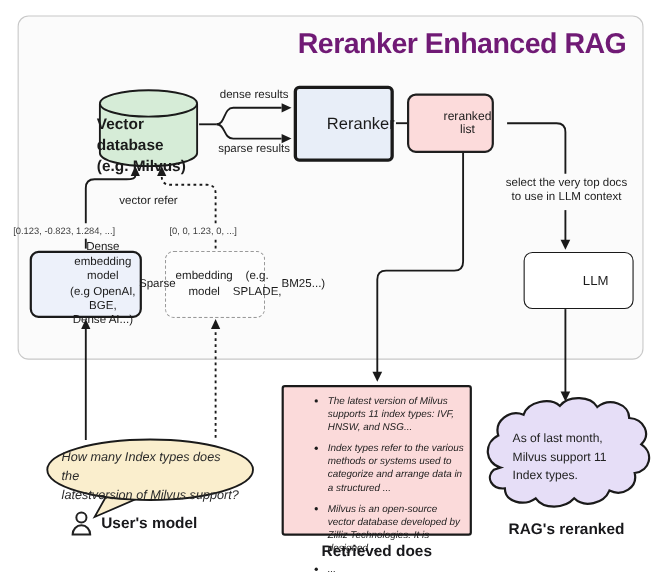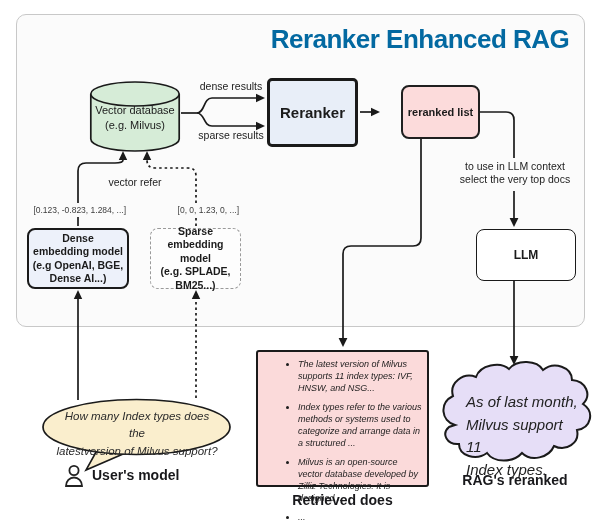--- a/index.html
+++ b/index.html
@@ -9,56 +9,56 @@
     background:#ffffff;
   }
   .panel{
     position:absolute;left:16px;top:14px;width:567px;height:311px;
     background:#fbfbfb;border:1.3px solid #c8c8c8;border-radius:10px;
   }
   .wires{position:absolute;left:0;top:0;width:600px;height:522px;}
   .abs{position:absolute;}
   .title{
     left:270px;top:24px;width:300px;text-align:center;
-    font-size:26px;font-weight:700;letter-spacing:-0.5px;color:#0369a1;
+    font-size:26px;font-weight:700;letter-spacing:-0.5px;color:#701a75;
   }
   .node{
     position:absolute;display:flex;align-items:center;justify-content:center;
-    box-sizing:border-box;text-align:center;font-weight:700;
-  }
-  .cyl-label{left:88px;top:103px;width:94px;font-size:11px;font-weight:400;
-    text-align:center;line-height:1.35;}
+    box-sizing:border-box;text-align:center;font-weight:400;padding-left:31px;
+  }
+  .cyl-label{left:88px;top:103px;width:94px;font-size:14px;font-weight:700;
+    text-align:left;line-height:1.35;}
   .reranker{left:267px;top:78px;width:91px;height:69px;background:#e8eef8;
     border:3px solid #1a1a1a;border-radius:5px;font-size:15px;}
-  .reranked{left:401px;top:85px;width:79px;height:54px;background:#fcdbdb;
+  .reranked{left:370px;top:85px;width:79px;height:54px;background:#fcdbdb;
     border:2px solid #1f1f1f;border-radius:8px;font-size:11px;}
   .llm{left:476px;top:229px;width:100px;height:52px;background:#ffffff;
     border:1.6px solid #1a1a1a;border-radius:8px;font-size:12px;}
   .dense{left:27px;top:228px;width:102px;height:61px;background:#edf1fa;
     border:2px solid #1a1a1a;border-radius:8px;font-size:10.5px;line-height:1.28;
     flex-direction:column;}
   .sparse{left:150px;top:228px;width:91px;height:61px;background:#fdfdfd;
     border:1.6px dashed #9a9a9a;border-radius:8px;font-size:10.5px;line-height:1.28;
-    flex-direction:column;}
+    flex-direction:row;}
   .edge-label{position:absolute;font-size:10.5px;color:#222;text-align:center;line-height:1.25;}
-  .vec-label{position:absolute;font-size:8.5px;color:#3d3d3d;text-align:right;white-space:nowrap;}
+  .vec-label{position:absolute;font-size:8.5px;color:#3d3d3d;text-align:left;white-space:nowrap;}
   .retrieved{
     left:256px;top:350px;width:173px;height:137px;background:#fbdada;
     border:2px solid #1a1a1a;border-radius:3px;box-sizing:border-box;position:absolute;padding-left:20px;
   }
   .retrieved ul{margin:7px 4px 0 6px;padding-left:14px;}
   .retrieved li{
     font-size:9px;font-style:italic;color:#1c1c1c;line-height:1.33;
     margin-bottom:7px;font-weight:500;
   }
   .caption{position:absolute;font-size:14px;font-weight:700;color:#18181b;text-align:center;}
-  .cloud-text{left:466px;top:391px;width:116px;font-size:15px;font-style:italic;
+  .cloud-text{left:466px;top:391px;width:116px;font-size:11px;
     color:#222;line-height:1.5;}
   .bubble-text{left:56px;top:408px;width:162px;font-size:11.5px;font-style:italic;
-    color:#2b2b2b;text-align:center;line-height:1.5;}
+    color:#2b2b2b;text-align:left;line-height:1.5;}
   .line-block span{display:block;}
 </style>
 </head>
 <body>
 
 <div class="stage">
 
   <div class="panel"></div>
 
   <svg class="wires" viewBox="0 0 600 522">
@@ -165,22 +165,22 @@
     <span>Sparse</span>
     <span>embedding model</span>
     <span>(e.g. SPLADE,</span>
     <span>BM25...)</span>
   </div>
 
   <div class="vec-label" style="left:12px;top:205px;width:114px;">[0.123, -0.823, 1.284, ...]</div>
   <div class="vec-label" style="left:154px;top:205px;width:85px;">[0, 0, 1.23, 0, ...]</div>
 
   <div class="edge-label line-block" style="left:455px;top:160px;width:120px;">
+    <span>select the very top docs</span>
     <span>to use in LLM context</span>
-    <span>select the very top docs</span>
   </div>
 
   <div class="retrieved">
     <ul>
       <li>The latest version of Milvus supports 11 index types: IVF, HNSW, and NSG...</li>
       <li>Index types refer to the various methods or systems used to categorize and arrange data in a structured ...</li>
       <li>Milvus is an open-source vector database developed by Zilliz Technologies. It is designed ...</li>
       <li>...</li>
     </ul>
   </div>

